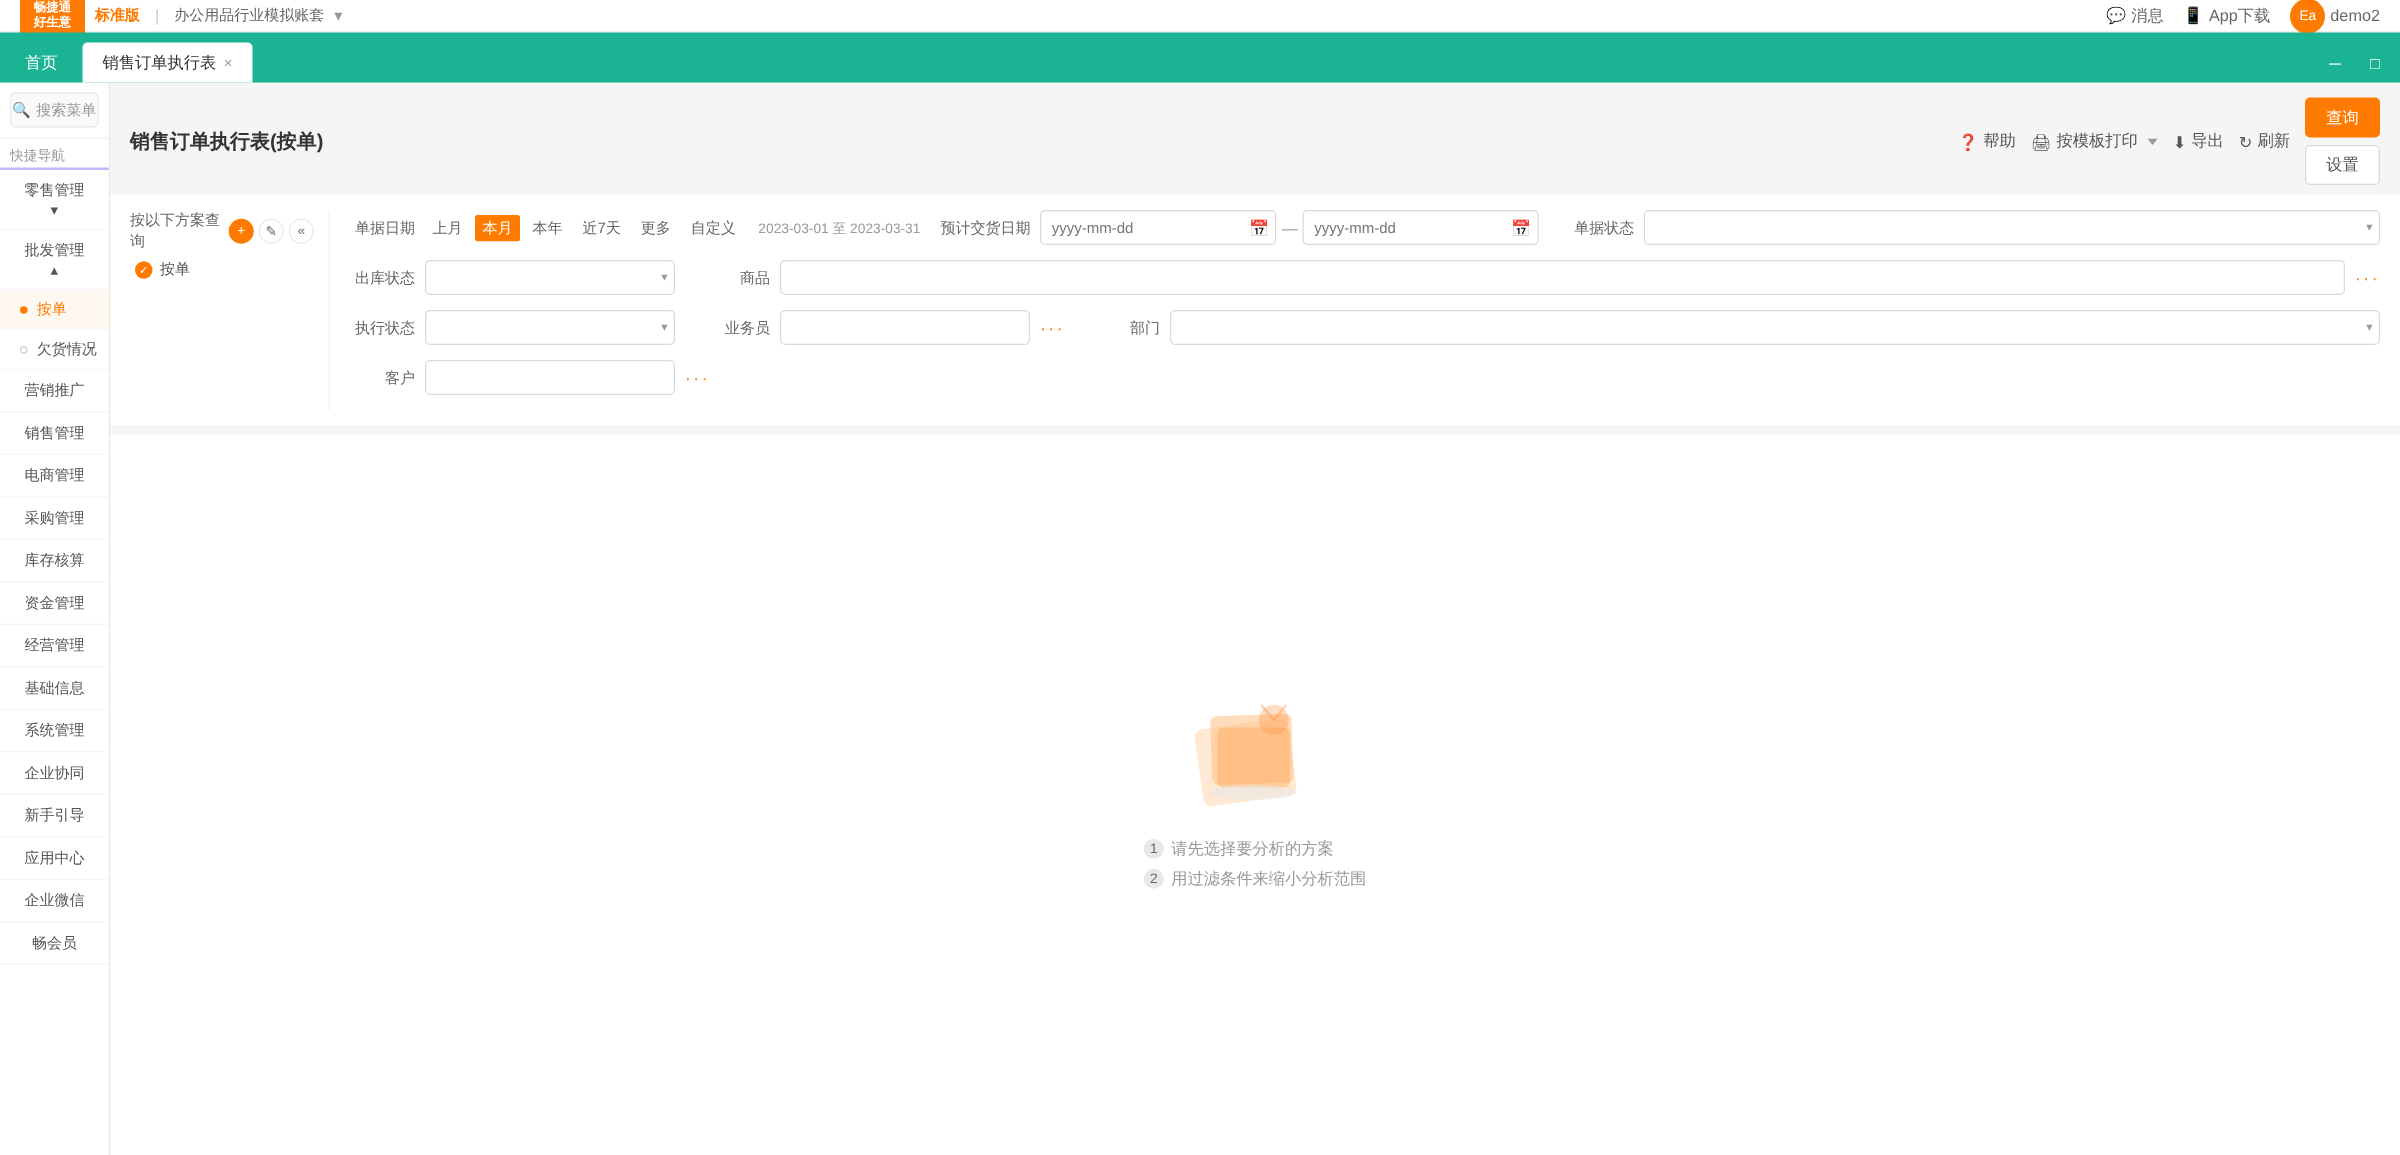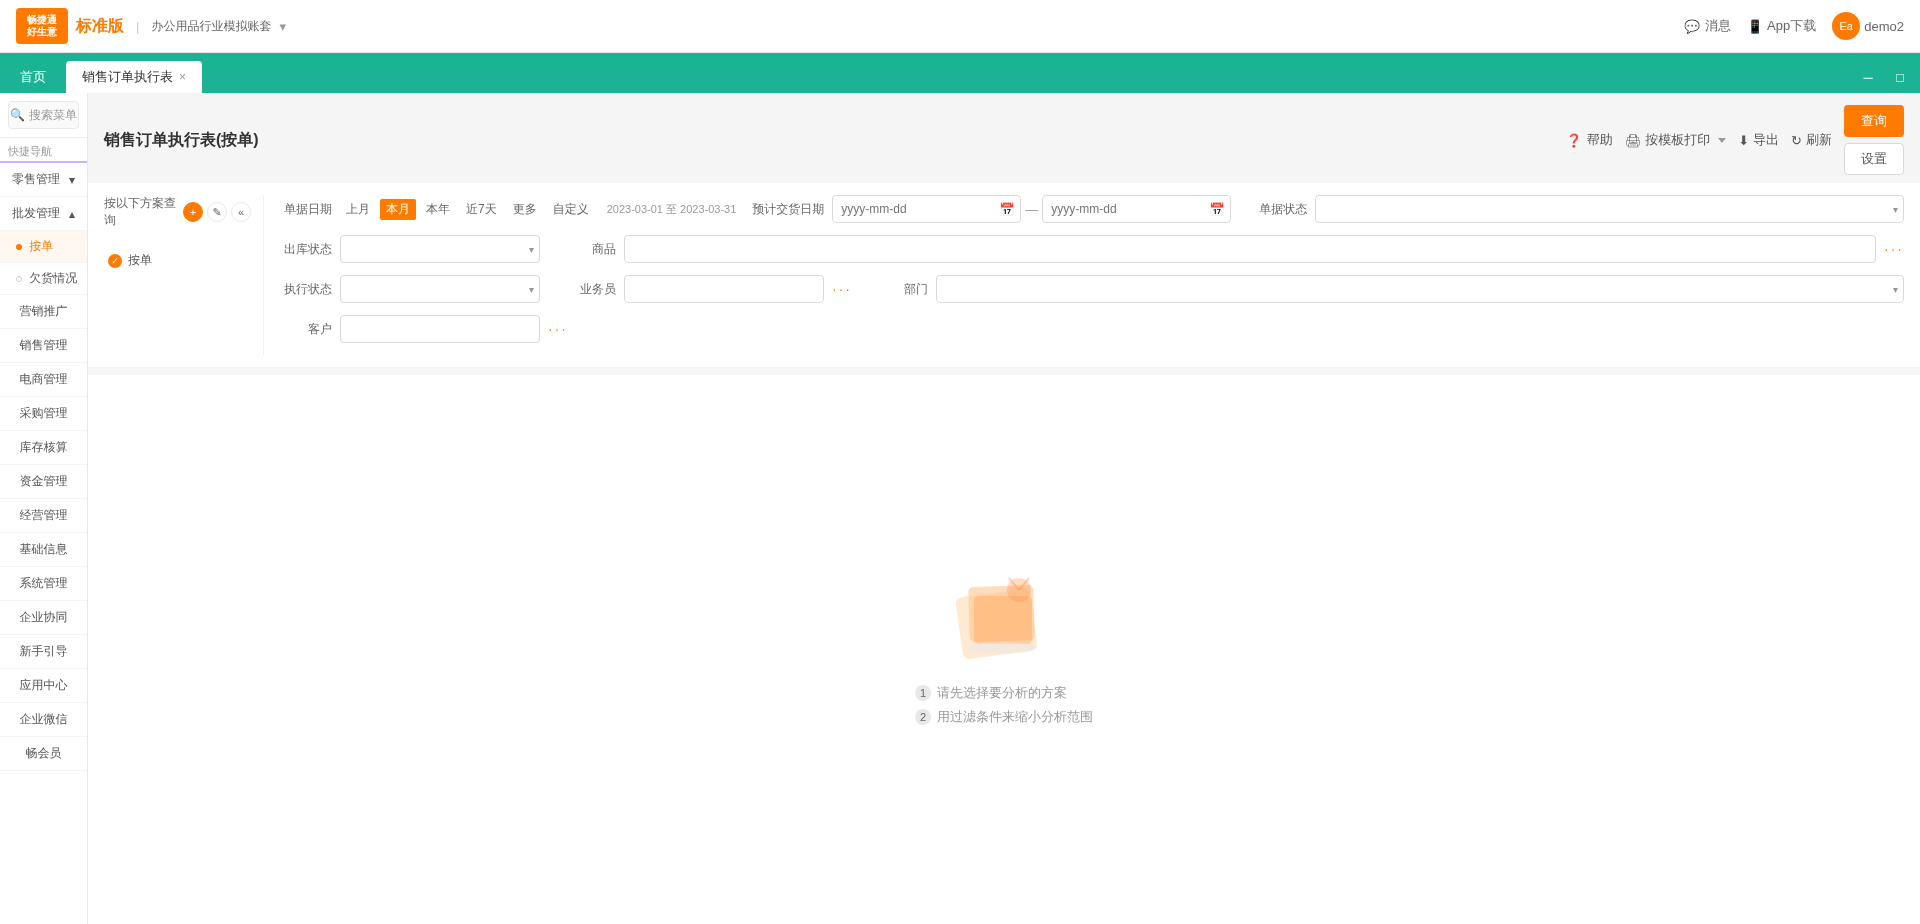--- a/index.html
+++ b/index.html
@@ -1,19 +1,19 @@
 <!DOCTYPE html>
 <html><head>
   <meta charset="utf-8">
   <style>
     * { box-sizing: border-box; margin: 0; padding: 0; }
     body { font-family: "Microsoft YaHei", "PingFang SC", sans-serif; font-size: 13px; background: #f5f5f5; color: #333; display: flex; flex-direction: column; height: 924px; overflow: hidden; }
 
     
-    .topbar { height: 53px; background: #fff; display: flex; align-items: center; justify-content: space-between; padding: 0 16px; border-bottom: 1px solid #e8e8e8; flex-shrink: 0; }
+    .topbar { height: 26px; background: #fff; display: flex; align-items: center; justify-content: space-between; padding: 0 16px; border-bottom: 1px solid #e8e8e8; flex-shrink: 0; }
     .topbar-left { display: flex; align-items: center; gap: 8px; }
     .logo-box { width: 52px; height: 36px; background: #ff7a00; border-radius: 4px; display: flex; align-items: center; justify-content: center; }
     .logo-text { color: #fff; font-size: 10px; font-weight: bold; text-align: center; line-height: 1.2; }
     .app-title { color: #666; font-size: 12px; }
     .topbar-right { display: flex; align-items: center; gap: 16px; color: #666; font-size: 13px; }
     .topbar-right-item { display: flex; align-items: center; gap: 4px; cursor: pointer; }
     .avatar { width: 28px; height: 28px; border-radius: 50%; background: #ff7a00; display: flex; align-items: center; justify-content: center; color: #fff; font-size: 11px; }
 
     
     .tabs { height: 40px; background: #1ab394; display: flex; align-items: flex-end; padding: 0 0 0 0; flex-shrink: 0; position: relative; }
@@ -27,39 +27,39 @@
     
     .main { display: flex; flex: 1; overflow: hidden; }
 
     
     .sidebar { width: 88px; background: #fff; border-right: 1px solid #e8e8e8; display: flex; flex-direction: column; overflow-y: auto; flex-shrink: 0; }
     .sidebar-search { padding: 8px; border-bottom: 1px solid #f0f0f0; }
     .sidebar-search-btn { width: 100%; height: 28px; border: 1px solid #e8e8e8; border-radius: 4px; background: #fafafa; color: #999; font-size: 12px; cursor: pointer; display: flex; align-items: center; justify-content: center; gap: 4px; }
     .sidebar-nav-label { padding: 6px 8px 2px; color: #999; font-size: 11px; border-bottom: 2px solid #c4b5fd; display: flex; align-items: center; justify-content: space-between; cursor: pointer; }
     .sidebar-item { padding: 8px 4px; text-align: center; cursor: pointer; color: #555; font-size: 12px; border-bottom: 1px solid #f5f5f5; }
     .sidebar-group { }
-    .sidebar-group-header { padding: 8px 12px; font-size: 12px; color: #555; display: flex; align-items: center; justify-content: space-between; cursor: pointer; border-bottom: 1px solid #f5f5f5; }
+    .sidebar-group-header { padding: 8px 12px; font-size: 12px; color: #555; display: flex; align-items: center; justify-content: space-between; cursor: pointer; border-bottom: 1px solid #f5f5f5; flex-direction: column; }
     .sidebar-sub-item { padding: 7px 8px 7px 16px; font-size: 12px; color: #555; cursor: pointer; border-bottom: 1px solid #f5f5f5; }
     .sidebar-sub-item.active { color: #ff7a00; background: #fff8f0; }
     .sidebar-sub-item .dot { width: 6px; height: 6px; border-radius: 50%; background: #ff7a00; display: inline-block; margin-right: 4px; }
 
     
     .content { flex: 1; overflow-y: auto; background: #f5f5f5; display: flex; flex-direction: column; }
 
     
     .page-header { padding: 12px 16px 8px; display: flex; align-items: center; justify-content: space-between; background: #f5f5f5; }
     .page-title { font-size: 16px; font-weight: 600; color: #333; }
     .page-actions { display: flex; align-items: center; gap: 12px; }
     .page-action-btn { display: flex; align-items: center; gap: 4px; color: #555; font-size: 13px; cursor: pointer; }
 
     
     .filter-panel { background: #fff; margin: 0 0 8px 0; border-radius: 0; padding: 12px 16px; flex-shrink: 0; }
     .filter-layout { display: flex; gap: 8px; }
     .filter-sidebar { width: 160px; flex-shrink: 0; border-right: 1px solid #f0f0f0; padding-right: 12px; }
-    .filter-sidebar-header { display: flex; align-items: center; justify-content: space-between; margin-bottom: 18px; font-size: 12px; color: #666; }
+    .filter-sidebar-header { display: flex; align-items: center; justify-content: space-between; margin-bottom: 0; font-size: 12px; color: #666; }
     .filter-sidebar-actions { display: flex; gap: 4px; }
     .filter-sidebar-action { width: 20px; height: 20px; border-radius: 50%; border: 1px solid #e8e8e8; display: flex; align-items: center; justify-content: center; font-size: 11px; color: #666; cursor: pointer; }
     .filter-sidebar-action.orange { background: #ff7a00; color: #fff; border-color: #ff7a00; }
     .filter-sidebar-item { display: flex; align-items: center; gap: 6px; padding: 5px 4px; font-size: 12px; color: #555; cursor: pointer; }
     .filter-sidebar-item .icon-dot { width: 14px; height: 14px; border-radius: 50%; background: #ff7a00; display: flex; align-items: center; justify-content: center; }
     .filter-main { flex: 1; }
     .filter-row { display: flex; align-items: center; gap: 16px; margin-bottom: 12px; }
     .filter-item { display: flex; align-items: center; gap: 8px; }
     .filter-label { color: #666; font-size: 12px; white-space: nowrap; width: 60px; text-align: right; flex-shrink: 0; }
     .filter-label-wide { color: #666; font-size: 12px; white-space: nowrap; width: 72px; text-align: right; flex-shrink: 0; }
@@ -96,21 +96,21 @@
   </style>
 </head>
 <body>
 
 <div class="topbar">
   <div class="topbar-left">
     <div class="logo-box">
       <div class="logo-text">畅捷通<br>好生意</div>
     </div>
     <div style="display:flex;flex-direction:column;line-height:1.3;">
-      <span style="font-size:16px;color:#ff7a00;font-weight:600;">标准版</span>
+      <span style="font-size:12px;color:#ff7a00;font-weight:600;">标准版</span>
     </div>
     <span style="color:#ccc;margin:0 4px;">|</span>
     <span class="app-title">办公用品行业模拟账套</span>
     <span style="color:#999;cursor:pointer;">▾</span>
   </div>
   <div class="topbar-right">
     <div class="topbar-right-item">
       <span>💬</span>
       <span>消息</span>
     </div>

